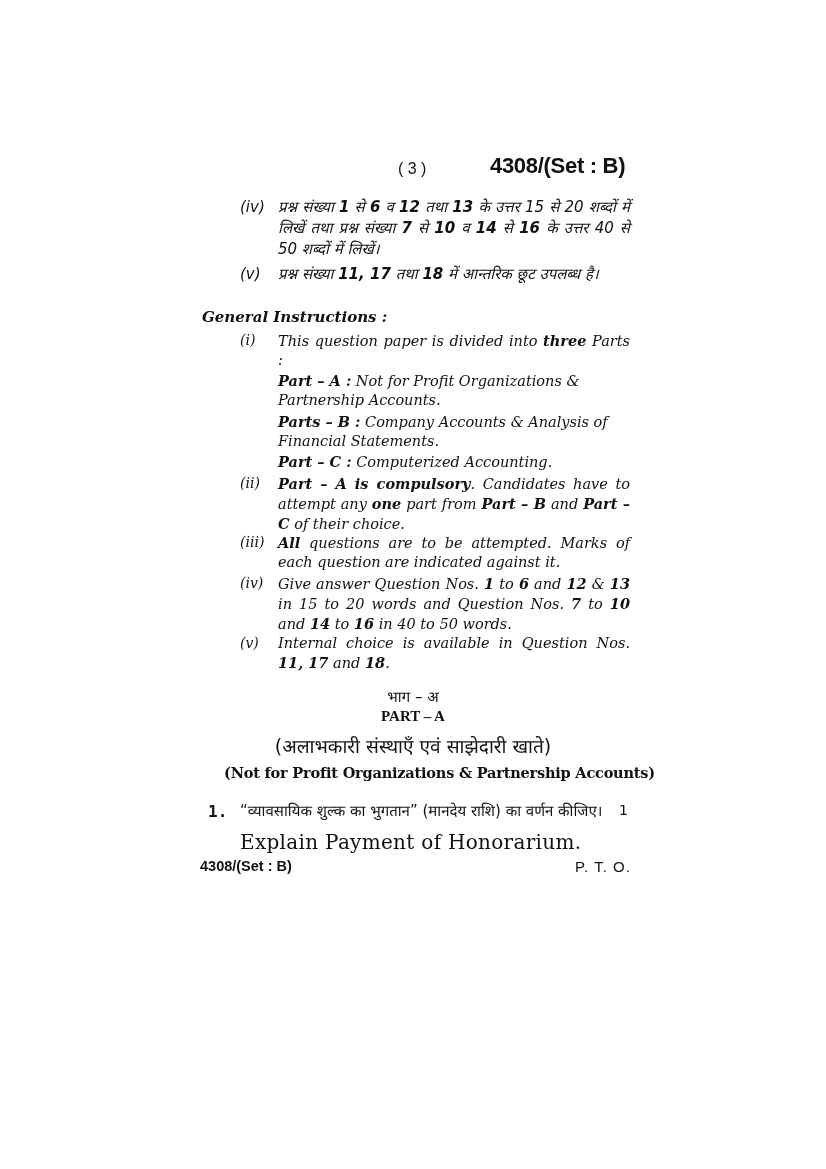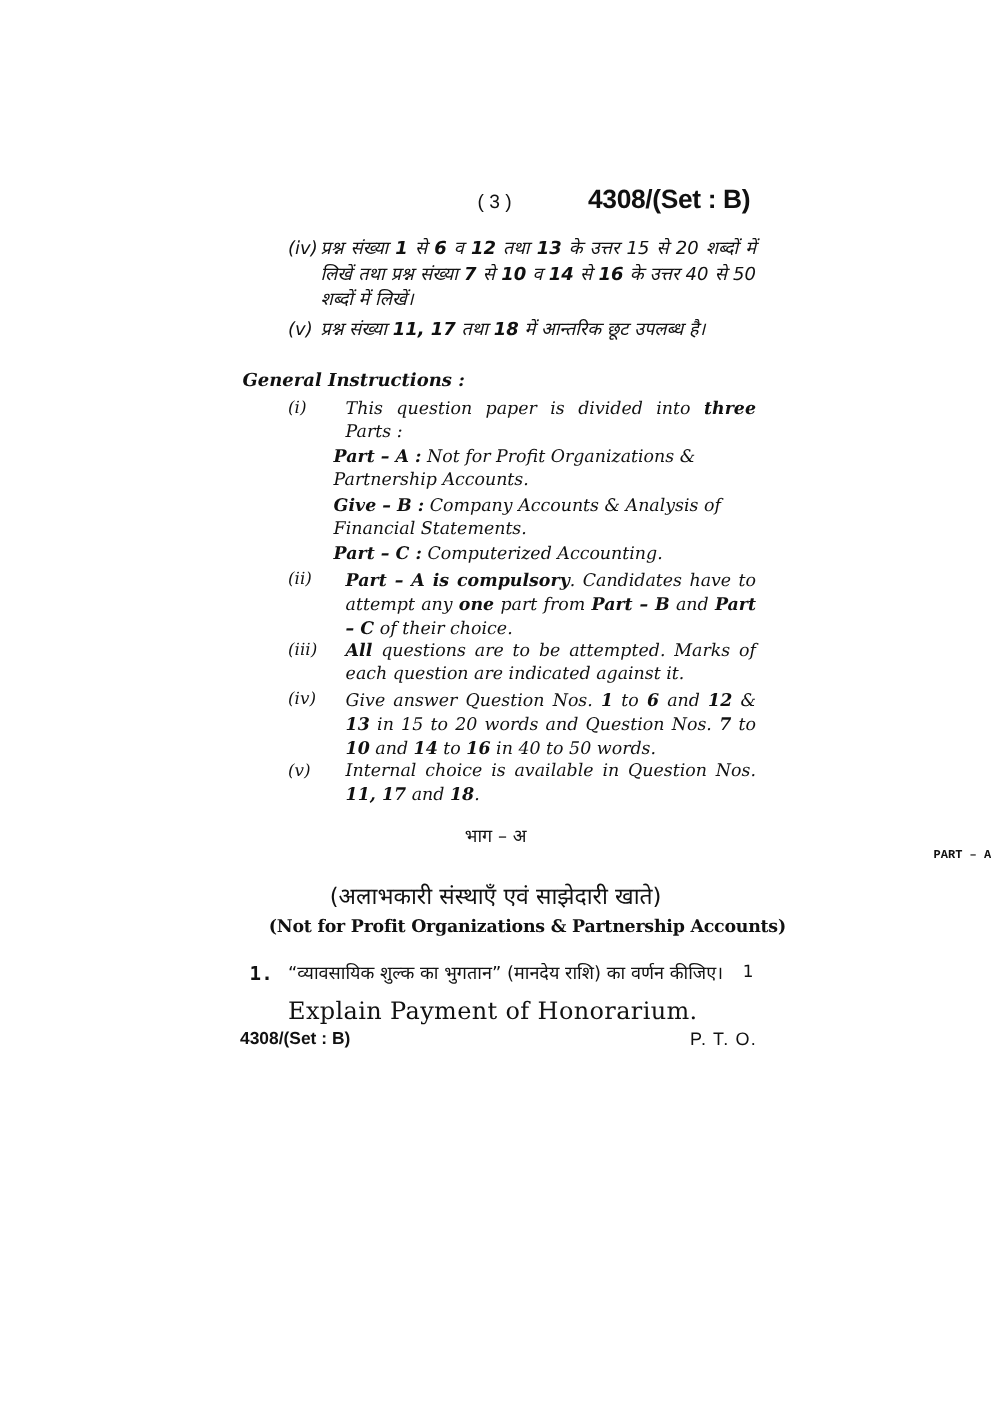--- a/index.html
+++ b/index.html
@@ -34,21 +34,21 @@
     
     .hi-item {
       left: 240px;
       width: 390px;
       font-family: "DejaVu Sans", sans-serif;
       font-style: italic;
       font-size: 15px;
       line-height: 21px;
     }
     .hi-item .num { position: absolute; left: 0; top: 0; }
-    .hi-item .txt { margin-left: 27px; text-align: justify; display: block; }
+    .hi-item .txt { margin-left: 38px; text-align: justify; display: block; }
 
     .gi-head {
       left: 202px; top: 308px;
       font-family: "DejaVu Serif", serif;
       font-weight: bold;
       font-style: italic;
       font-size: 15px;
     }
 
     .en-item {
@@ -59,21 +59,21 @@
       font-size: 14.5px;
       line-height: 19px;
     }
     .en-item .num {
       position: absolute; left: 0; top: 0;
       font-family: "DejaVu Serif", serif;
       font-style: italic;
       font-size: 14px;
     }
     .en-item .txt {
-      margin-left: 48px;
+      margin-left: 38px;
       display: block;
       text-align: justify;
     }
     .bold { font-weight: bold; }
 
     .part-row {
       left: 278px;
       width: 352px;
       font-family: "DejaVu Serif", serif;
       font-style: italic;
@@ -83,24 +83,23 @@
     .part-row .lbl { font-weight: bold; }
 
     .center { left: 0; width: 826px; text-align: center; }
     .bhag {
       top: 686px;
       font-family: "DejaVu Sans", sans-serif;
       font-size: 15px;
     }
     .part-a {
       top: 708px;
-      font-family: Liberation Mono, monospace;
-      font-weight: bold;
-      font-size: 10px;
-      text-align: right;
+      font-family: Liberation Serif, serif;
+      font-weight: bold;
+      font-size: 15px;
     }
     .hi-sub {
       top: 733px;
       font-family: "DejaVu Sans", sans-serif;
       font-size: 19px;
     }
     .en-sub {
       top: 764px;
       left: 200px; width: 430px;
       font-family: "DejaVu Serif", serif;
@@ -169,21 +168,21 @@
 <div class="abs en-item" style="top:331px;">
   <span class="num">(i)</span>
   <span class="txt"><span>This question paper is divided into </span><span class="bold">three</span><span> Parts :</span></span>
 </div>
 
 <div class="abs part-row" style="top:371px;">
   <span class="lbl">Part – A :</span>
   <span>Not for Profit Organizations &amp; Partnership Accounts.</span>
 </div>
 <div class="abs part-row" style="top:412px;">
-  <span class="lbl">Give – B :</span>
+  <span class="lbl">Parts – B :</span>
   <span>Company Accounts &amp; Analysis of Financial Statements.</span>
 </div>
 <div class="abs part-row" style="top:452px;">
   <span class="lbl">Part – C :</span>
   <span>Computerized Accounting.</span>
 </div>
 
 <div class="abs en-item" style="top:474px;">
   <span class="num">(ii)</span>
   <span class="txt"><span class="bold">Part – A is compulsory</span><span>. Candidates have to attempt any </span><span class="bold">one</span><span> part from </span><span class="bold">Part – B</span><span> and </span><span class="bold">Part – C</span><span> of their choice.</span></span>

